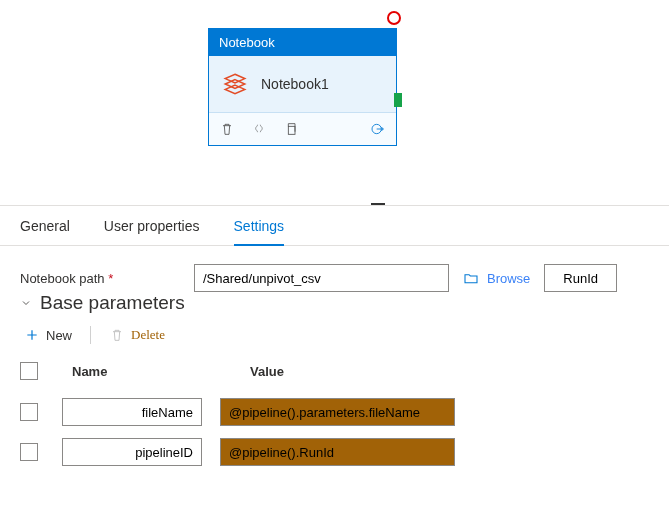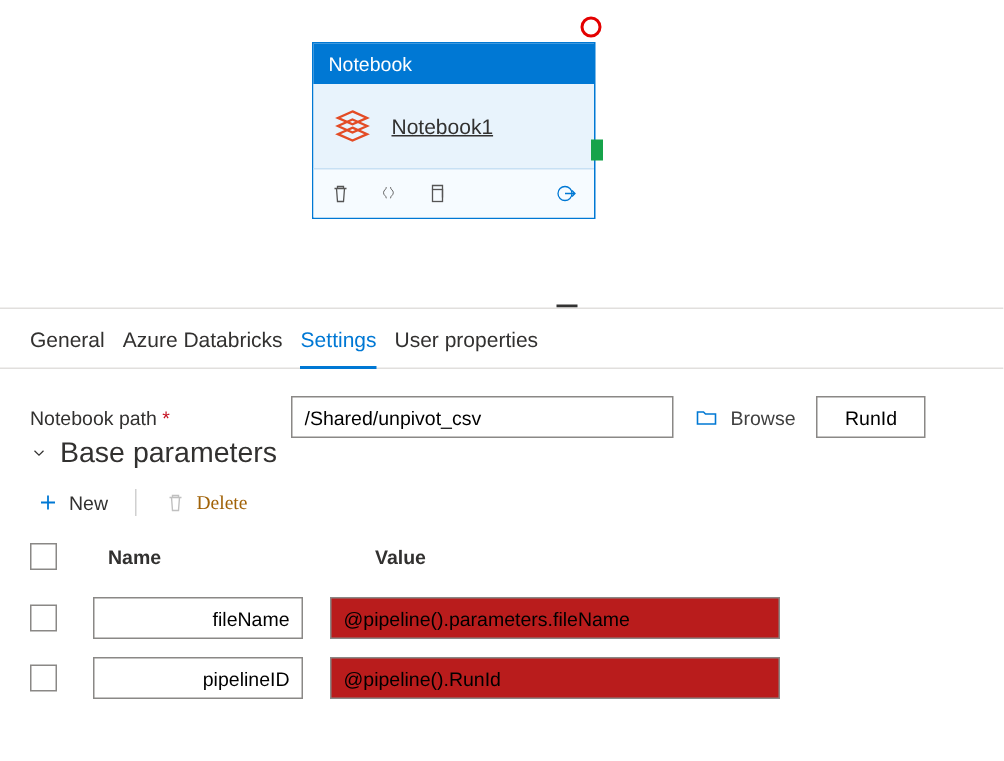--- a/index.html
+++ b/index.html
@@ -6,66 +6,66 @@
   html,body { margin:0; padding:0; font-family:"Segoe UI",Arial,sans-serif; font-size:13px; color:#323130; background:#fff; }
   .stage { width:669px; height:507px; position:relative; overflow:hidden; }
 
   
   .canvas-area { position:absolute; left:0; top:0; width:100%; height:205px; }
   .red-circle { position:absolute; left:387px; top:11px; width:14px; height:14px; border:2px solid #e40000; border-radius:50%; }
   .activity-node { position:absolute; left:208px; top:28px; width:189px; border:1px solid #0078d4; background:#fff; }
   .activity-header { background:#0078d4; color:#fff; font-size:13px; padding:6px 10px; }
   .activity-body { background:#e8f3fc; padding:14px 12px; display:flex; align-items:center; gap:12px; }
   .activity-icon-wrap { width:28px; height:28px; display:flex; align-items:center; justify-content:center; }
-  .activity-title { font-size:14px; color:#323130;text-decoration:underline; }
+  .activity-title { font-size:14px; color:#323130; }
   .activity-footer { border-top:1px solid #c7e0f4; background:#f6fbff; padding:8px 10px; display:flex; align-items:center; justify-content:space-between; }
   .footer-left { display:flex; gap:16px; }
   .footer-right { display:flex; gap:12px; }
   .mini-icon { width:16px; height:16px; color:#555; }
   .mini-icon svg { width:16px; height:16px; stroke:#555; fill:none; stroke-width:1.3; }
   .output-handle { position:absolute; right:-6px; top:64px; width:8px; height:14px; background:#16a34a; }
 
   
   .resize-notch { position:absolute; left:371px; top:203px; width:14px; height:3px; background:#333; }
 
   
   .panel { position:absolute; left:0; top:205px; width:100%; border-top:1px solid #e1dfdd; background:#fff; }
-  .tabs { display:flex; gap:12px; padding:12px 20px 0 20px; border-bottom:1px solid #e1dfdd; }
+  .tabs { display:flex; gap:34px; padding:12px 20px 0 20px; border-bottom:1px solid #e1dfdd; }
   .tab { padding:0 0 10px 0; font-size:14px; color:#323130; cursor:pointer; }
   .tab.active { color:#0078d4; border-bottom:2px solid #0078d4; margin-bottom:-1px; }
 
   
   .settings-body { padding:18px 20px; }
   .row { display:flex; align-items:center; gap:14px; }
   .label { width:160px; font-size:13px; }
   .req { color:#c50f1f; }
   input.text { border:1px solid #8a8886; padding:5px 8px; font-size:13px; height:28px; }
   .path-input { width:255px; }
-  .browse { display:flex; align-items:center; gap:8px; color:#404040; cursor:pointer; font-size:13px; }
+  .browse { display:flex; align-items:center; gap:8px; color:#3b82f6; cursor:pointer; font-size:13px; }
   .browse svg { stroke:#0078d4; }
   .open-btn { border:1px solid #8a8886; background:#fff; padding:4px 18px; font-size:13px; cursor:pointer; height:28px; }
 
   .collapse-row { display:flex; align-items:center; gap:8px; font-size:19px; cursor:pointer; margin-bottom:12px; }
   .chev svg { width:12px; height:12px; stroke:#323130; fill:none; stroke-width:1.6; }
 
   .cmd-row { display:flex; align-items:center; gap:18px; margin-bottom:14px; padding-left:4px; }
   .cmd { display:flex; align-items:center; gap:6px; font-size:13px; cursor:pointer; }
   .cmd.disabled { color:#a16207; cursor:default;font-family:Liberation Serif, serif; }
   .cmd svg { width:16px; height:16px; }
   .divider { width:1px; height:18px; background:#d0d0d0; }
 
   .grid-head { display:flex; align-items:center; gap:28px; font-weight:600; font-size:13px; padding:4px 0 12px 0; }
   .col-chk { width:24px; }
   .col-name { width:150px; }
   .col-val { flex:1; }
 
   .grid-row { display:flex; align-items:center; gap:18px; padding:6px 0; }
   .chkbox { width:18px; height:18px; border:1px solid #8a8886; background:#fff; cursor:pointer; }
   .name-input { width:140px;text-align:right; }
-  .val-input { width:300px; background:#b91c1c; border:1px solid #a5c8e8; }
+  .val-input { width:235px; background:#a16207; border:1px solid #a5c8e8; }
 
 </style>
 </head>
 <body>
 <div class="stage">
 
   <div class="canvas-area">
     <div class="red-circle"></div>
     <div class="activity-node">
       <div class="activity-header">Notebook</div>
@@ -109,23 +109,22 @@
       </div>
       <div class="output-handle"></div>
     </div>
   </div>
 
   <div class="resize-notch"></div>
 
   <div class="panel">
     <div class="tabs">
       <div class="tab">General</div>
-      <div class="tab">Azure Databricks</div>
+      <div class="tab">User properties</div>
       <div class="tab active">Settings</div>
-      <div class="tab">User properties</div>
     </div>
 
     <div class="settings-body">
       <div class="row">
         <div class="label">
           <span>Notebook path</span> <span class="req">*</span>
         </div>
         <input class="text path-input" value="/Shared/unpivot_csv" style="">
         <div class="browse">
           <svg width="16" height="16" viewBox="0 0 24 24" fill="none" stroke-width="1.6">

